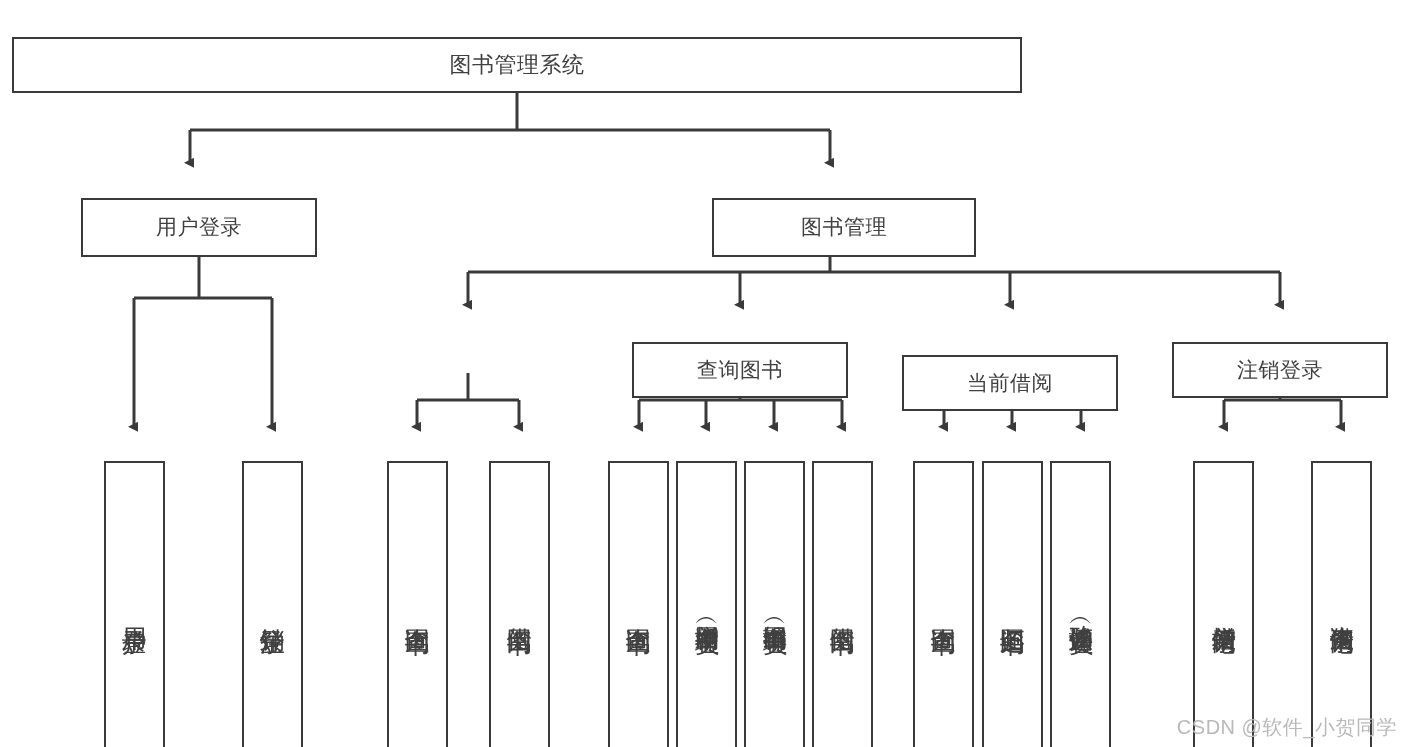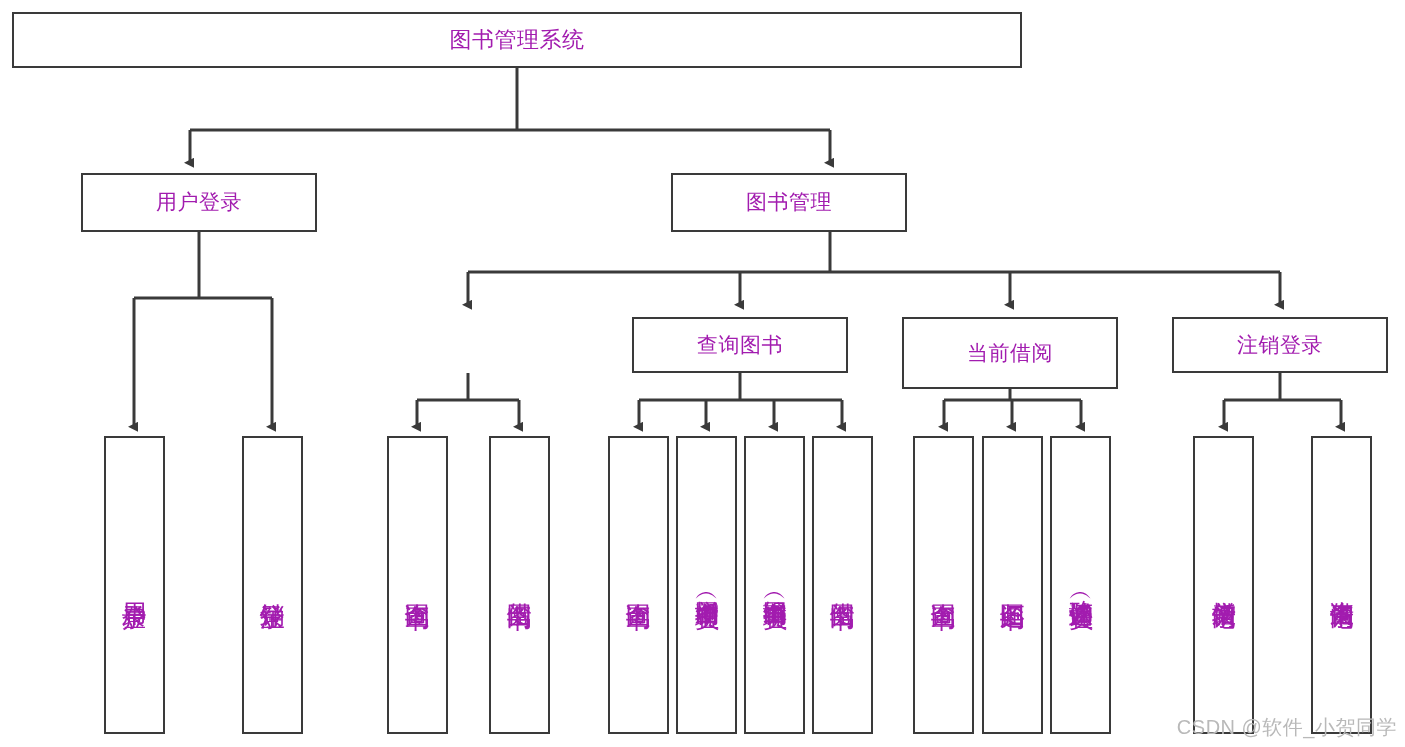--- a/index.html
+++ b/index.html
@@ -26,21 +26,22 @@
     pointer-events: none;
   }
   .node {
     position: absolute;
     box-sizing: border-box;
     border: 2px solid #3a3a3a;
     background: #ffffff;
     display: flex;
     align-items: center;
     justify-content: center;
-    color: #a21caf;
+    color: #404040;
+    margin-top: 25px;
   }
   .node .label {
     display: block;
     text-align: center;
     line-height: 1.05;
     white-space: pre;
   }
   .node-horizontal .label {
     font-size: 21px;
     letter-spacing: 0.5px;
@@ -130,28 +131,28 @@
     </g>
   </svg>
 
   <div class="node node-horizontal node-root" style="left:12px; top:12px; width:1010px; height:56px;">
     <span class="label">图书管理系统</span>
   </div>
 
   <div class="node node-horizontal" style="left:81px; top:173px; width:236px; height:59px;">
     <span class="label">用户登录</span>
   </div>
-  <div class="node node-horizontal" style="left:671px; top:173px; width:236px; height:59px;">
+  <div class="node node-horizontal" style="left:712px; top:173px; width:264px; height:59px;">
     <span class="label">图书管理</span>
   </div>
 
   <div class="node node-horizontal" style="left:632px; top:317px; width:216px; height:56px;">
     <span class="label">查询图书</span>
   </div>
-  <div class="node node-horizontal" style="left:902px; top:317px; width:216px; height:72px;">
+  <div class="node node-horizontal" style="left:902px; top:330px; width:216px; height:56px;">
     <span class="label">当前借阅</span>
   </div>
   <div class="node node-horizontal" style="left:1172px; top:317px; width:216px; height:56px;">
     <span class="label">注销登录</span>
   </div>
 
   <div class="node node-vertical" style="left:104px; top:436px; width:61px; height:298px;">
     <span class="label">用户登录</span>
   </div>
   <div class="node node-vertical" style="left:242px; top:436px; width:61px; height:298px;">

